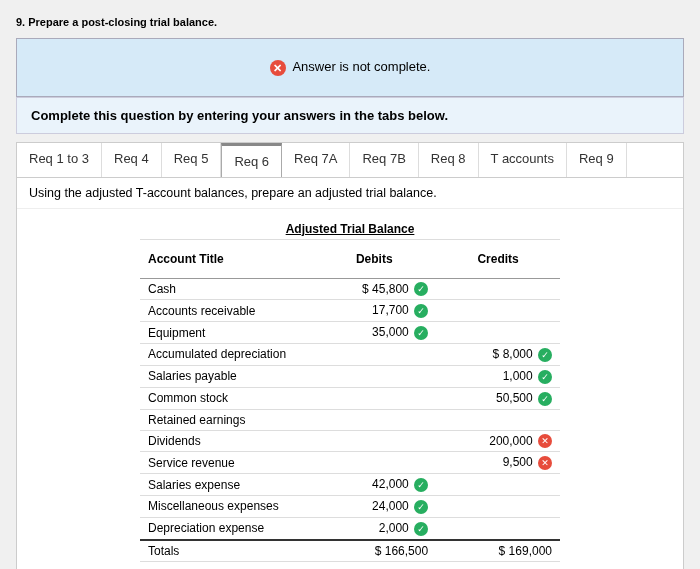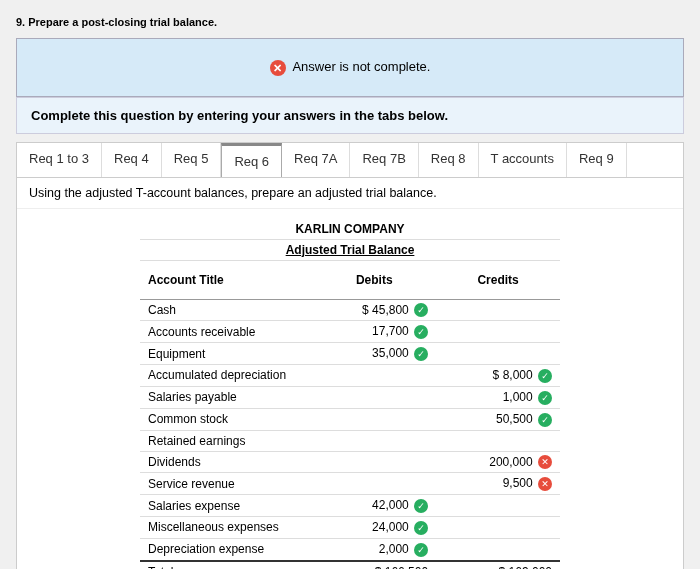--- a/index.html
+++ b/index.html
@@ -186,23 +186,20 @@
     <div class="tab">Req 8</div>
     <div class="tab">T accounts</div>
     <div class="tab">Req 9</div>
   </div>
 
   <div class="instruction-text">Using the adjusted T-account balances, prepare an adjusted trial balance.</div>
 
   <div class="table-container">
     <table class="company-table">
       <tbody>
-          <tr>
-        <td colspan="3" class="company-name">KARLIN COMPANY</td>
-      </tr>
       <tr>
         <td colspan="3" class="table-subtitle">Adjusted Trial Balance</td>
       </tr>
       <tr>
         <th class="col-account">Account Title</th>
         <th class="col-debits center">Debits</th>
         <th class="col-credits center">Credits</th>
       </tr>
 
       <tr>

